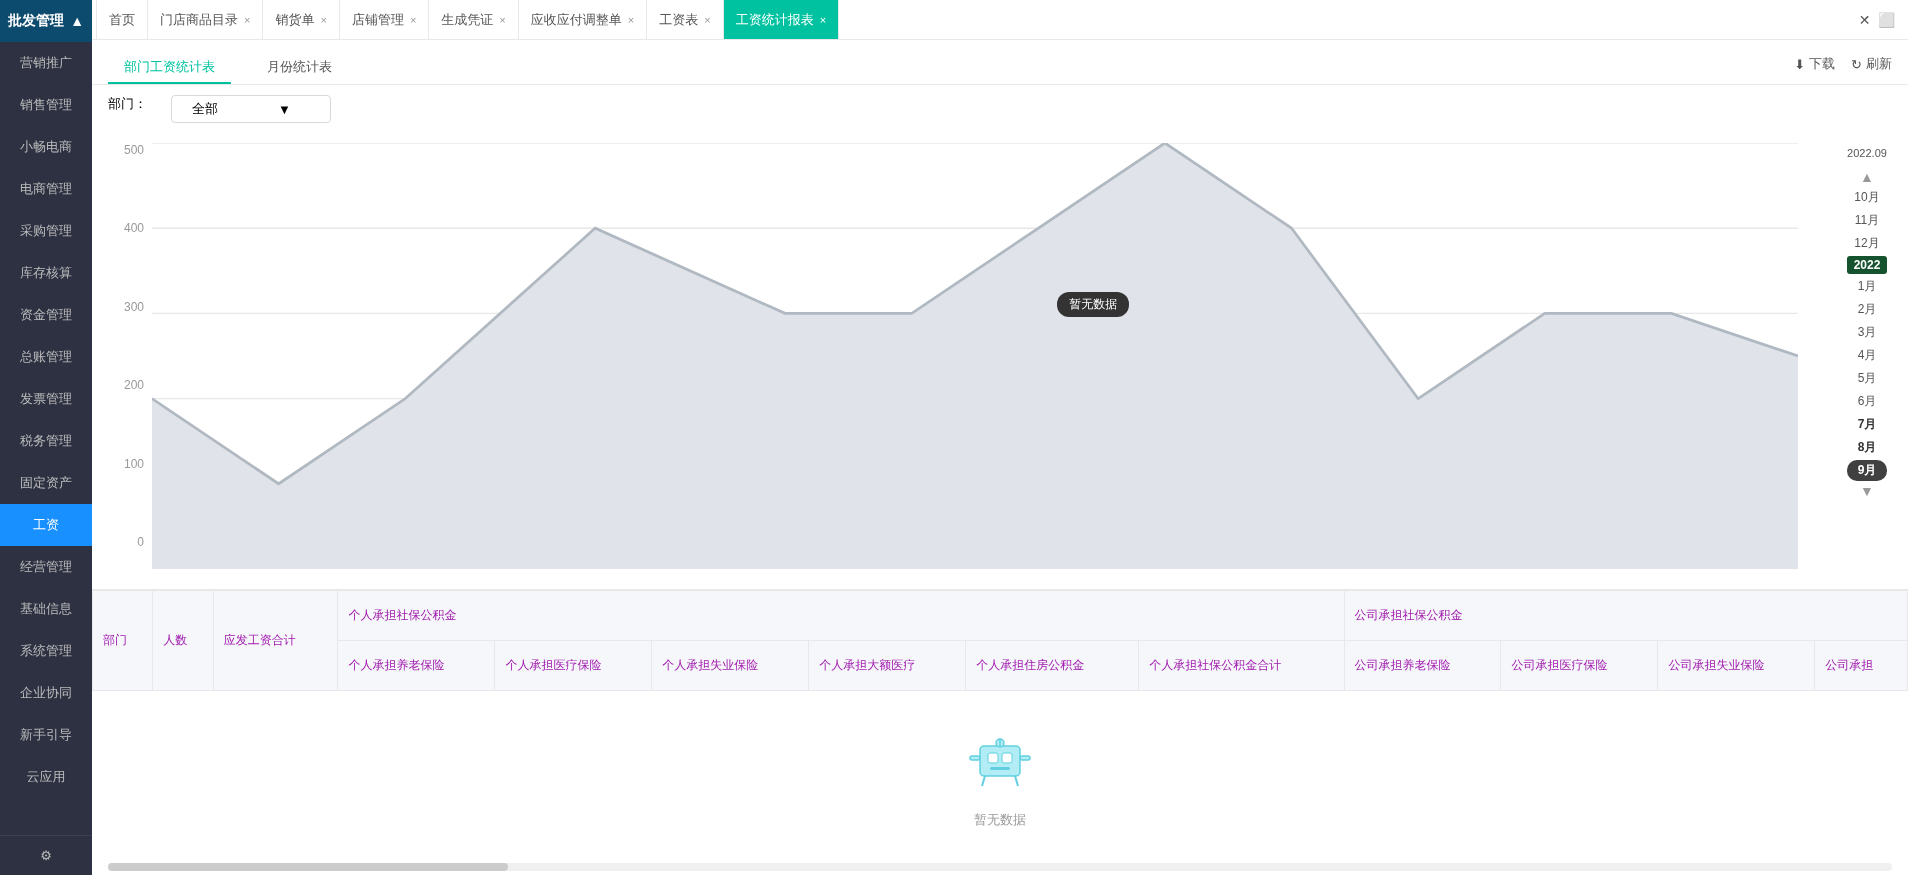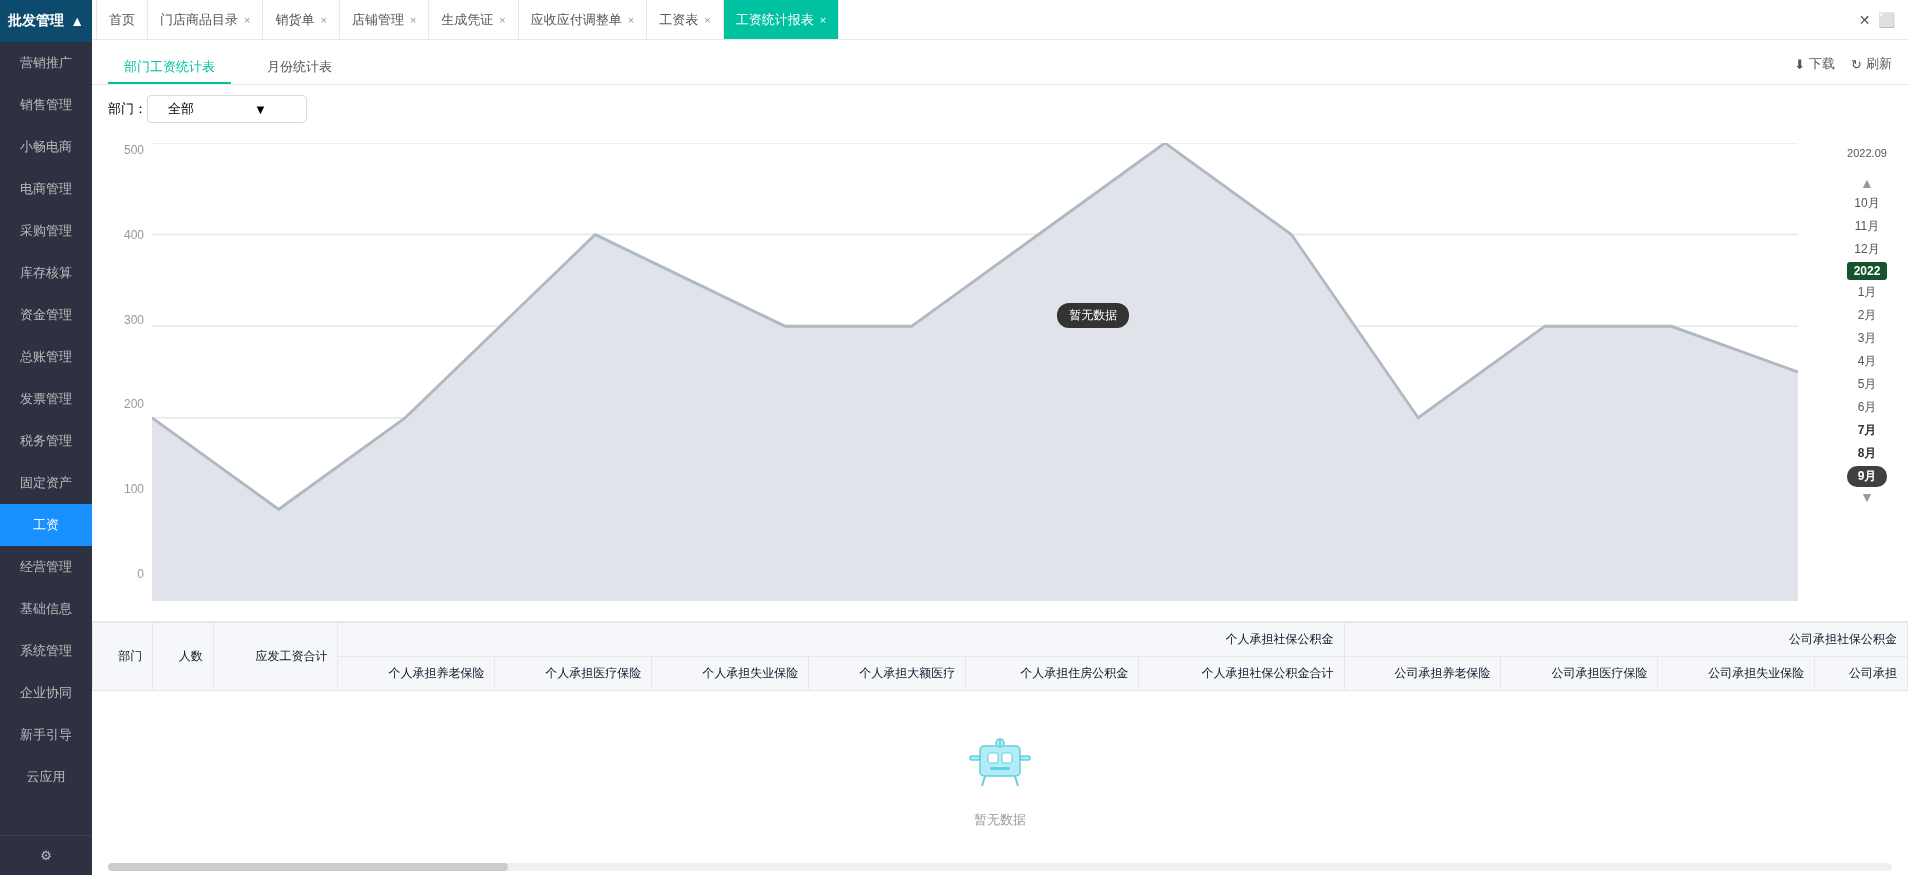--- a/index.html
+++ b/index.html
@@ -111,21 +111,21 @@
     .sub-tab.active { color: #00c2a0; border-bottom: 2px solid #00c2a0; }
 
     
     .toolbar {
       display: flex;
       align-items: center;
       justify-content: space-between;
       padding: 10px 16px;
       flex-shrink: 0;
     }
-    .toolbar-left { display: flex; align-items: center; gap: 0; }
+    .toolbar-left { display: flex; align-items: flex-start; gap: 24px; }
     .toolbar-btn { display: flex; align-items: center; gap: 4px; cursor: pointer; color: #555; font-size: 13px; }
     .dept-select {
       display: flex;
       align-items: center;
       border: 1px solid #d9d9d9;
       border-radius: 4px;
       padding: 4px 20px;
       gap: 60px;
       cursor: pointer;
       min-width: 160px;
@@ -187,24 +187,24 @@
       overflow-x: auto;
       border-top: 1px solid #e8e8e8;
     }
     table {
       width: 100%;
       border-collapse: collapse;
       font-size: 12px;
     }
     th {
       background: #f5f7fa;
-      color: #0f172a;
-      padding: 8px 10px;
+      color: #a21caf;
+      padding: 16px 10px;
       border: 1px solid #e8e8e8;
-      text-align: right;
+      text-align: left;
       white-space: nowrap;
       font-weight: normal;
     }
     td {
       padding: 8px 10px;
       border: 1px solid #e8e8e8;
       text-align: center;
       white-space: nowrap;
     }
     .no-data-container {
@@ -375,21 +375,21 @@
             <polyline points="0,180 100,240 200,180 350,60 500,120 600,120 700,60 800,0 900,60 1000,180 1100,120 1200,120 1300,150" fill="none" stroke="#b0b8c1" stroke-width="2"></polyline>
           </svg>
           
           <div class="chart-tooltip">
             <span>暂无数据</span>
           </div>
         </div>
       </div>
 
       <div class="timeline-sidebar">
-        <span style="font-size:11px; color:#555; white-space:nowrap; margin-bottom:14px;">2022.09</span>
+        <span style="font-size:11px; color:#555; white-space:nowrap; margin-bottom:8px;">2022.09</span>
         <span class="timeline-arrow">▲</span>
         <div class="timeline-item">10月</div>
         <div class="timeline-item">11月</div>
         <div class="timeline-item">12月</div>
         <div class="timeline-item active-year">2022</div>
         <div class="timeline-item">1月</div>
         <div class="timeline-item">2月</div>
         <div class="timeline-item">3月</div>
         <div class="timeline-item">4月</div>
         <div class="timeline-item">5月</div>

